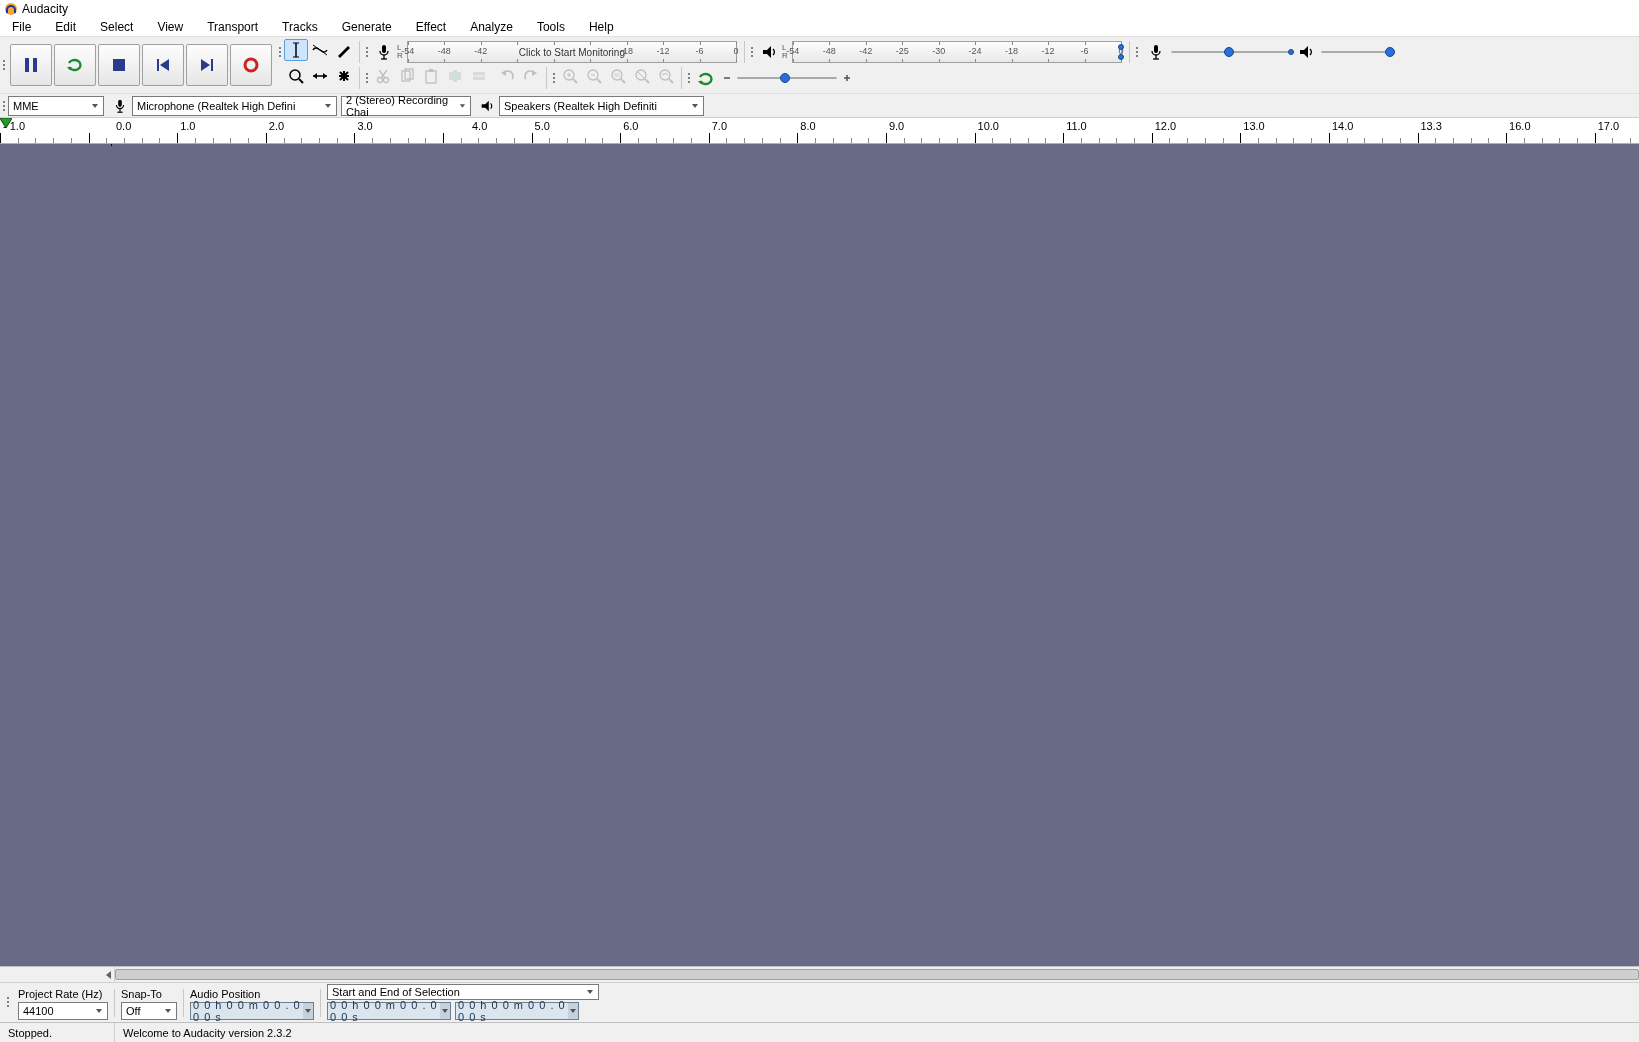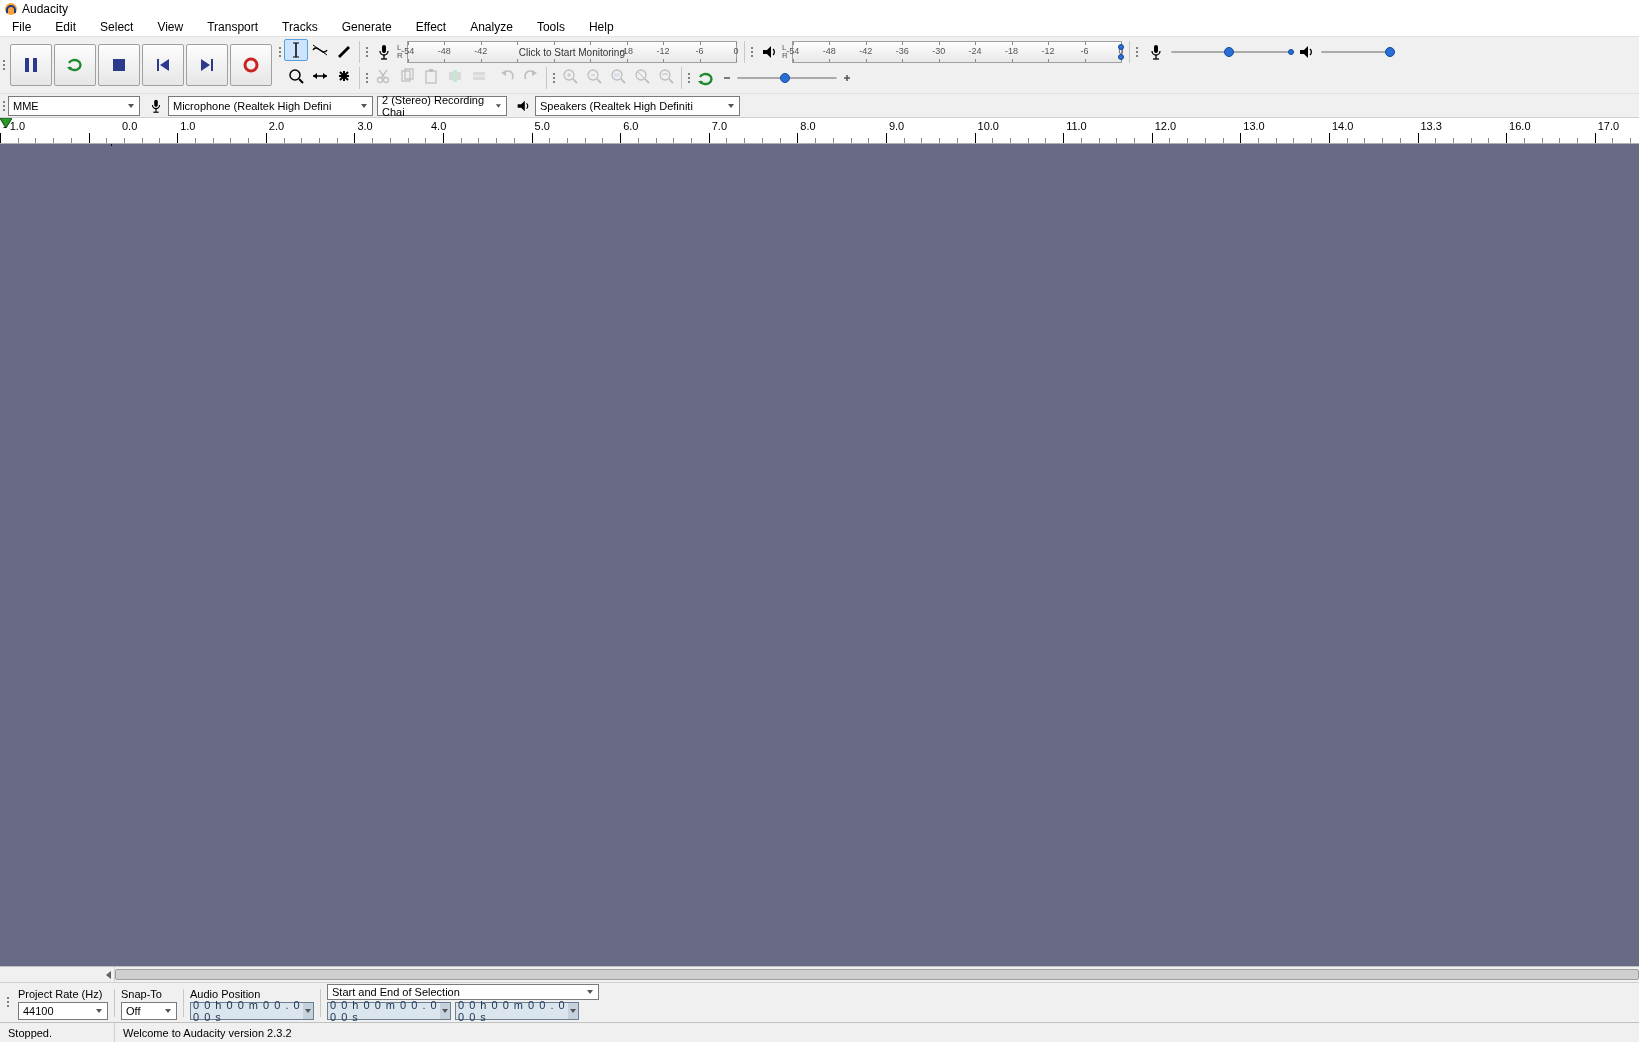--- a/index.html
+++ b/index.html
@@ -406,21 +406,21 @@
               <div class="tickb" style="left: 0%;"></div>
               <div class="lab" style="left: 0%;">-54</div>
               <div class="tick" style="left: 11.1111%;"></div>
               <div class="tickb" style="left: 11.1111%;"></div>
               <div class="lab" style="left: 11.1111%;">-48</div>
               <div class="tick" style="left: 22.2222%;"></div>
               <div class="tickb" style="left: 22.2222%;"></div>
               <div class="lab" style="left: 22.2222%;">-42</div>
               <div class="tick" style="left: 33.3333%;"></div>
               <div class="tickb" style="left: 33.3333%;"></div>
-              <div class="lab" style="left: 33.3333%;">-36</div>
+              <div class="lab" style="left: 33.3333%;">-25</div>
               <div class="tick" style="left: 44.4444%;"></div>
               <div class="tickb" style="left: 44.4444%;"></div>
               <div class="lab" style="left: 44.4444%;">-30</div>
               <div class="tick" style="left: 55.5556%;"></div>
               <div class="tickb" style="left: 55.5556%;"></div>
               <div class="lab" style="left: 55.5556%;">-24</div>
               <div class="tick" style="left: 66.6667%;"></div>
               <div class="tickb" style="left: 66.6667%;"></div>
               <div class="lab" style="left: 66.6667%;">-18</div>
               <div class="tick" style="left: 77.7778%;"></div>
@@ -590,21 +590,21 @@
   </div>
 </div>
 </div>
 
 <div class="device-bar">
   <div class="grip">
       <span></span>
       <span></span>
       <span></span>
     </div>
-  <div class="combo" style="width:132px">
+  <div class="combo" style="width:96px">
     <span>MME</span>
     <svg class="chev arrow" viewBox="0 0 8 8">
         <use href="#ic-chev"></use>
       </svg>
   </div>
   <div style="width:4px"></div>
   <span style="padding:0 4px">
       <svg width="16" height="16" viewBox="0 0 18 18">
         <use href="#ic-mic"></use>
       </svg>
@@ -638,21 +638,21 @@
 
 <div class="ruler-wrap">
   <div class="ruler" id="ruler">
       <div class="major" style="left: 0px;"></div>
       <div class="num" style="left: 3px;">- 1.0</div>
       <div class="minor" style="left: 17.7189px;"></div>
       <div class="minor" style="left: 35.4378px;"></div>
       <div class="minor" style="left: 53.1568px;"></div>
       <div class="minor" style="left: 70.8757px;"></div>
       <div class="major" style="left: 88.5946px;"></div>
-      <div class="num" style="left: 109px; padding-left: 13px;">0.0</div>
+      <div class="num" style="left: 103px; padding-left: 13px;">0.0</div>
       <div class="minor" style="left: 106.314px;"></div>
       <div class="minor" style="left: 124.032px;"></div>
       <div class="minor" style="left: 141.751px;"></div>
       <div class="minor" style="left: 159.47px;"></div>
       <div class="major" style="left: 177.189px;"></div>
       <div class="num" style="left: 180.189px;">1.0</div>
       <div class="minor" style="left: 194.908px;"></div>
       <div class="minor" style="left: 212.627px;"></div>
       <div class="minor" style="left: 230.346px;"></div>
       <div class="minor" style="left: 248.065px;"></div>
@@ -662,21 +662,21 @@
       <div class="minor" style="left: 301.222px;"></div>
       <div class="minor" style="left: 318.941px;"></div>
       <div class="minor" style="left: 336.659px;"></div>
       <div class="major" style="left: 354.378px;"></div>
       <div class="num" style="left: 357.378px;">3.0</div>
       <div class="minor" style="left: 372.097px;"></div>
       <div class="minor" style="left: 389.816px;"></div>
       <div class="minor" style="left: 407.535px;"></div>
       <div class="minor" style="left: 425.254px;"></div>
       <div class="major" style="left: 442.973px;"></div>
-      <div class="num" style="left: 431px;">4.0</div>
+      <div class="num" style="left: 472px;">4.0</div>
       <div class="minor" style="left: 460.692px;"></div>
       <div class="minor" style="left: 478.411px;"></div>
       <div class="minor" style="left: 496.13px;"></div>
       <div class="minor" style="left: 513.849px;"></div>
       <div class="major" style="left: 531.568px;"></div>
       <div class="num" style="left: 534.568px;">5.0</div>
       <div class="minor" style="left: 549.286px;"></div>
       <div class="minor" style="left: 567.005px;"></div>
       <div class="minor" style="left: 584.724px;"></div>
       <div class="minor" style="left: 602.443px;"></div>

